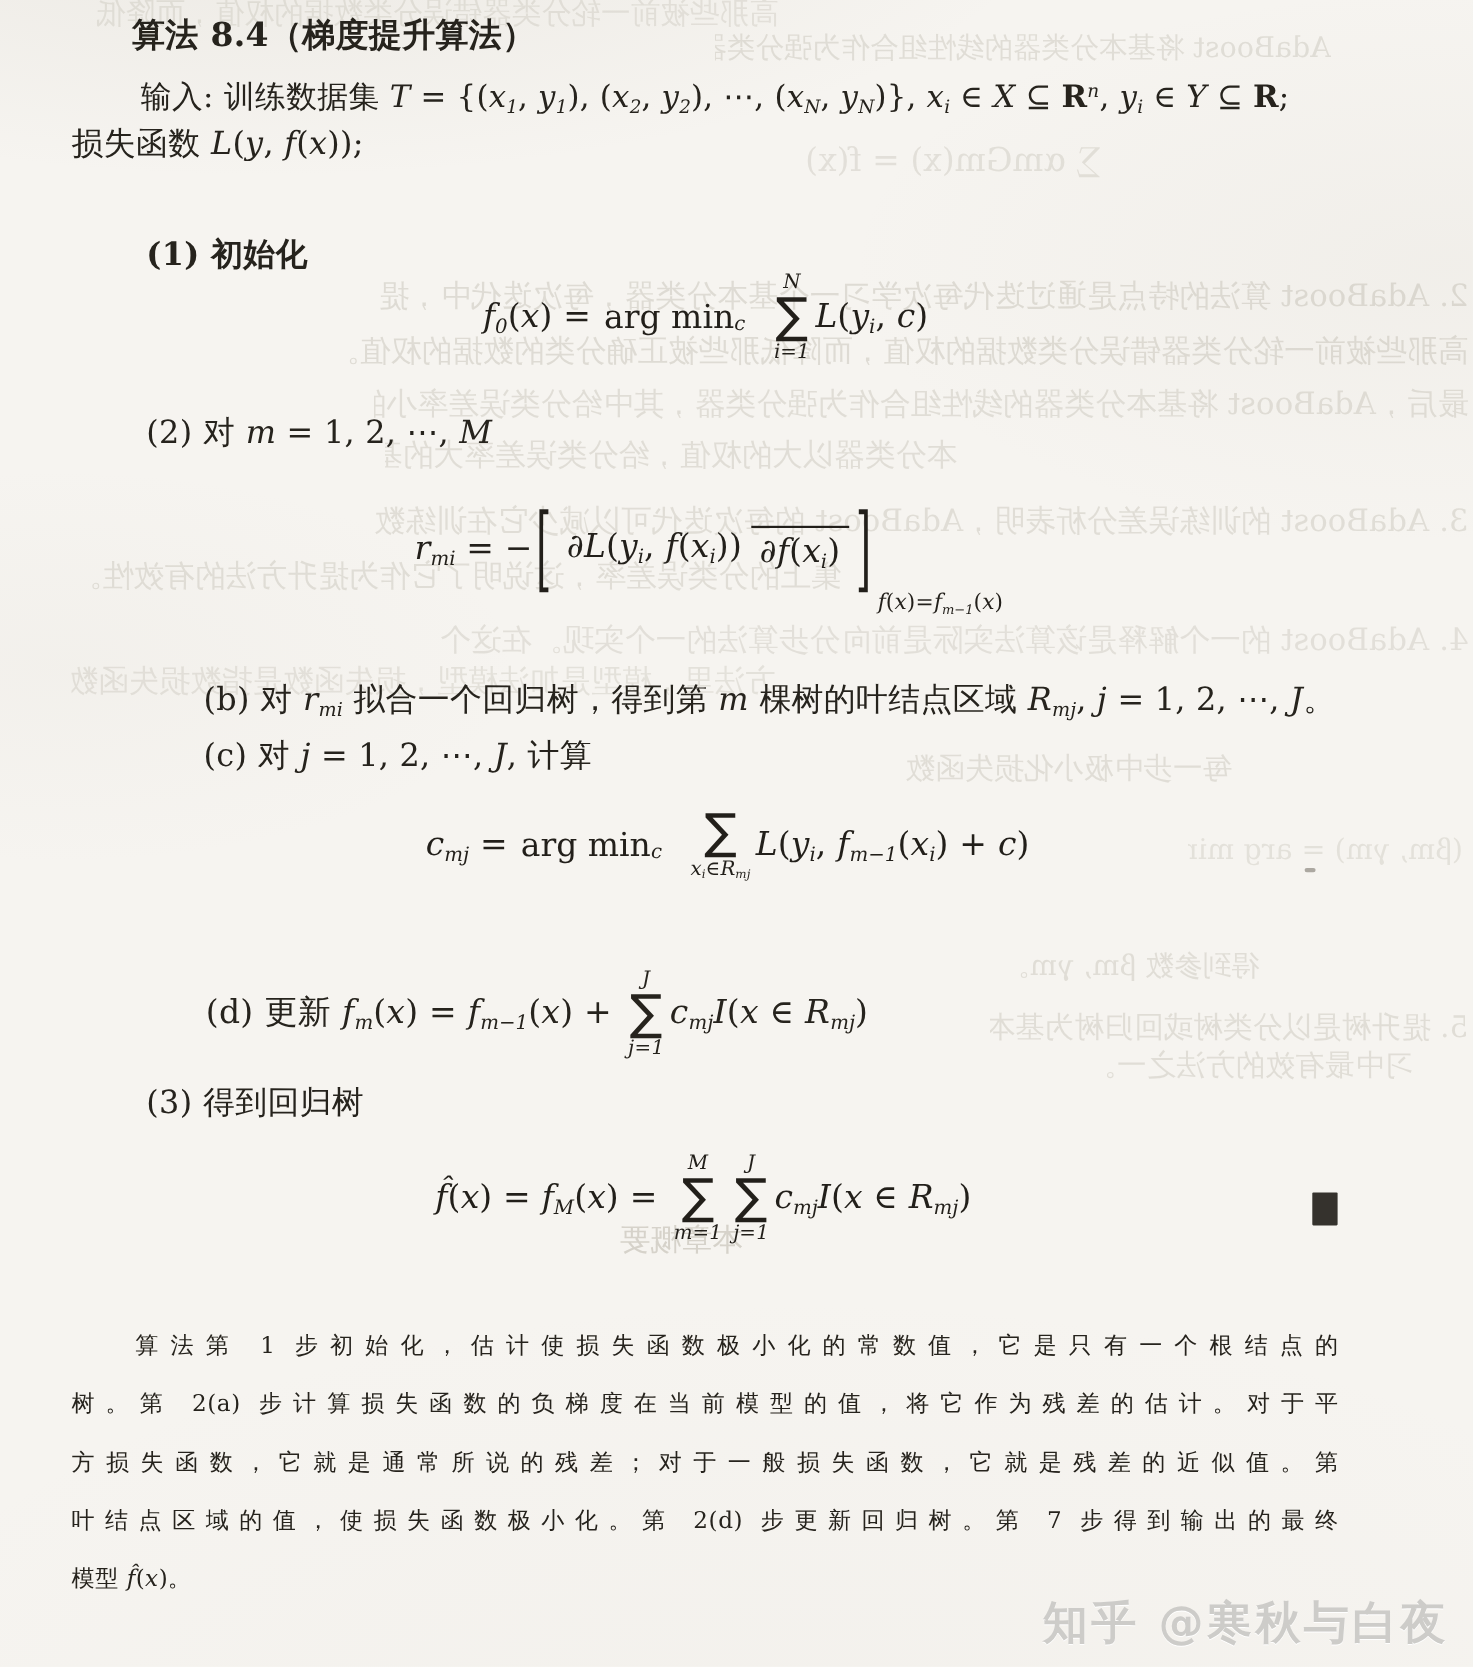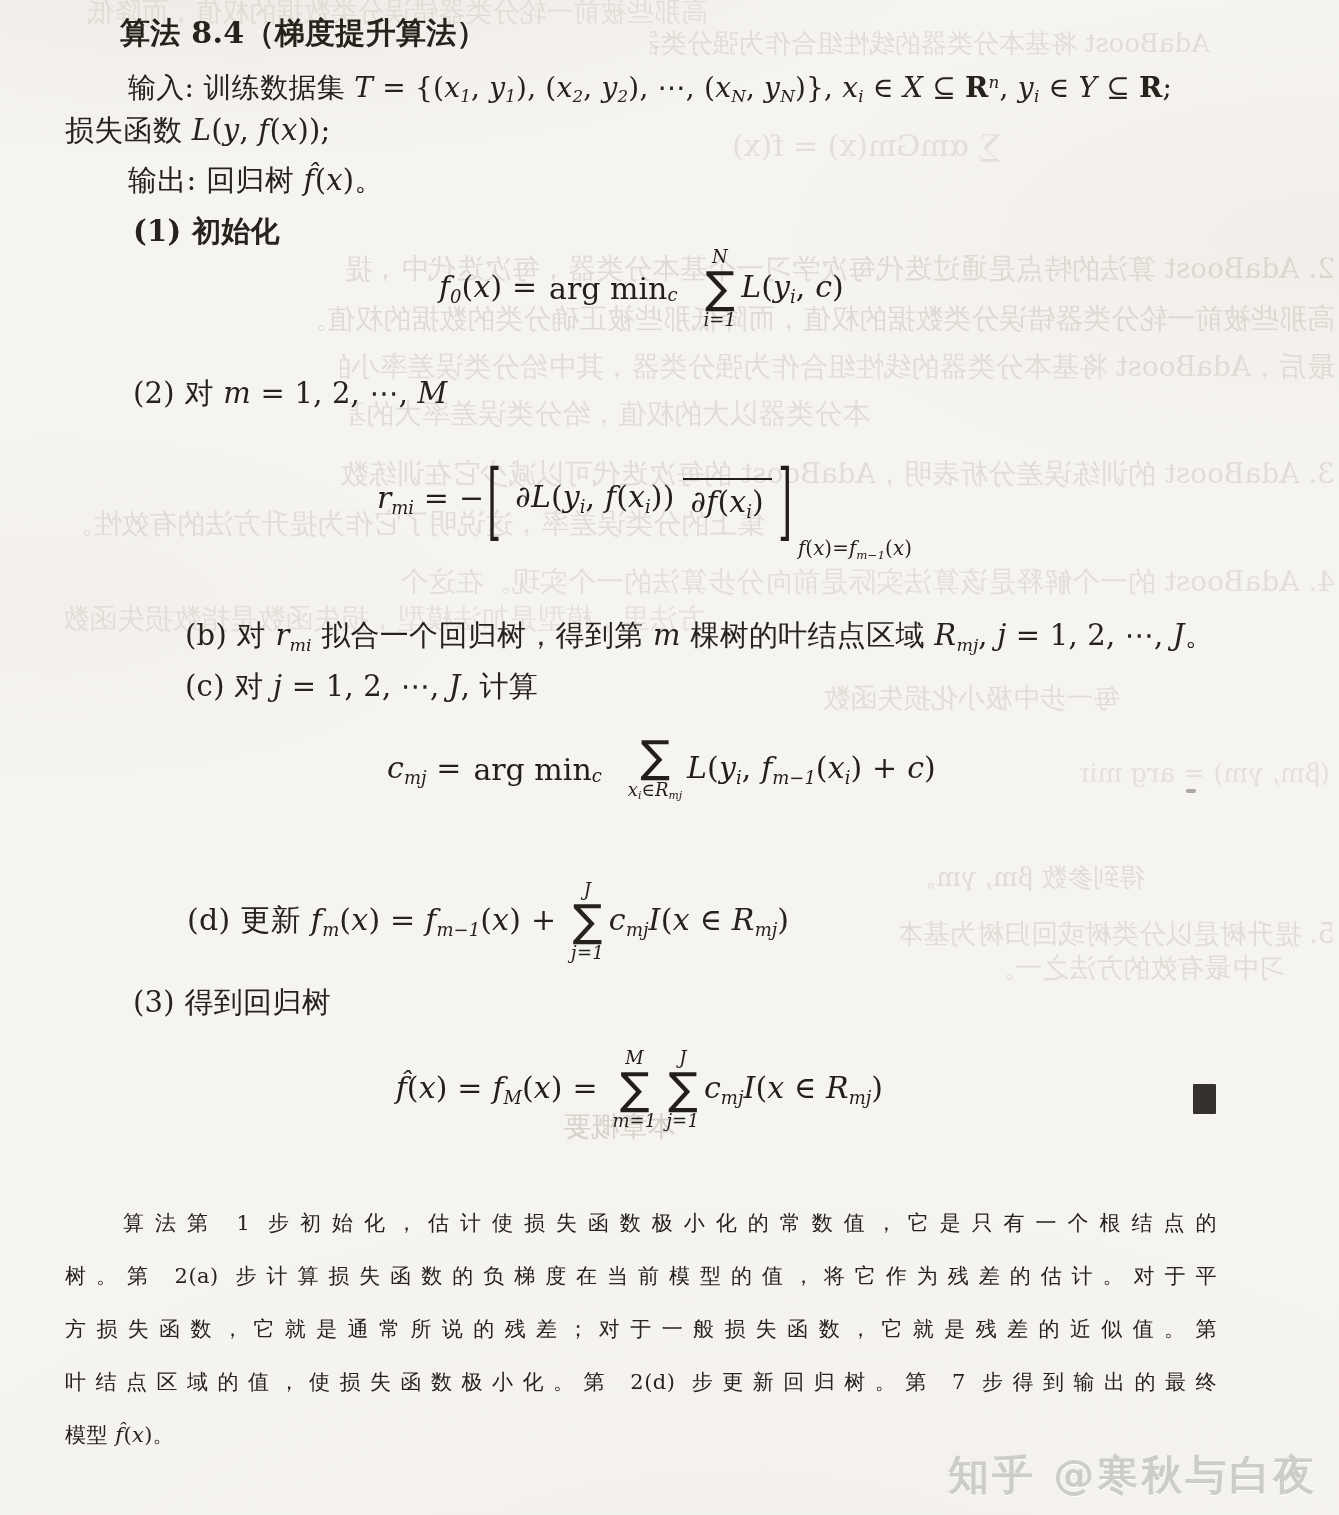--- a/index.html
+++ b/index.html
@@ -96,21 +96,20 @@
       <div class="ghost" style="left: 855px; top: 950px; width: 430px; font-size: 27px; opacity: 0.2;">习中最有效的方法之一。</div>
       <div class="ghost" style="left: 545px; top: 1108px; width: 130px; font-size: 28px; opacity: 0.3;">本章概要</div>
     </div>
 
   <div class="tline bold" style="left:120px;top:14px;font-size:30px;">算法 8.4（梯度提升算法）</div>
 
   <div class="tline" style="left:128px;top:70px;font-size:28px;"><span class="mc">输入: 训练数据集 </span><span class="mv">T</span><span class="mr"> = {(</span><span class="mv">x</span><span class="msb">1</span><span class="mr">, </span><span class="mv">y</span><span class="msb">1</span><span class="mr">), (</span><span class="mv">x</span><span class="msb">2</span><span class="mr">, </span><span class="mv">y</span><span class="msb">2</span><span class="mr">), ⋯, (</span><span class="mv">x</span><span class="msb">N</span><span class="mr">, </span><span class="mv">y</span><span class="msb">N</span><span class="mr">)}, </span><span class="mv">x</span><span class="msb">i</span><span class="mr"> ∈ </span><span class="mv">X</span><span class="mr"> ⊆ </span><span class="mr mb">R</span><span class="msp">n</span><span class="mr">, </span><span class="mv">y</span><span class="msb">i</span><span class="mr"> ∈ </span><span class="mv">Y</span><span class="mr"> ⊆ </span><span class="mr mb">R</span><span class="mr">;</span></div>
 
   <div class="tline" style="left:65px;top:112px;"><span class="mc">损失函数 </span><span class="mv">L</span><span class="mr">(</span><span class="mv">y</span><span class="mr">, </span><span class="mv">f</span><span class="mr">(</span><span class="mv">x</span><span class="mr">));</span></div>
 
-  <div class="tline" style="left:128px;top:162px;"><span class="mc">输出: 回归树 </span><span class="mv">f̂</span><span class="mr">(</span><span class="mv">x</span><span class="mr">)。</span></div>
 
   <div class="tline" style="left:133px;top:213px;font-weight:bold;"><span class="mc">(1) 初始化</span></div>
 
   <div class="frow" style="top:247px;">
     <span class="fin" style="transform:translateX(-28px);"><span class="mv">f</span><span class="msb">0</span><span class="mr">(</span><span class="mv">x</span><span class="mr">) = </span><span class="am">
           <span class="top">arg min</span>
           <span class="under">c</span>
         </span><span class="sum">
           <span class="lim">N</span>
           <span class="sg">∑</span>

